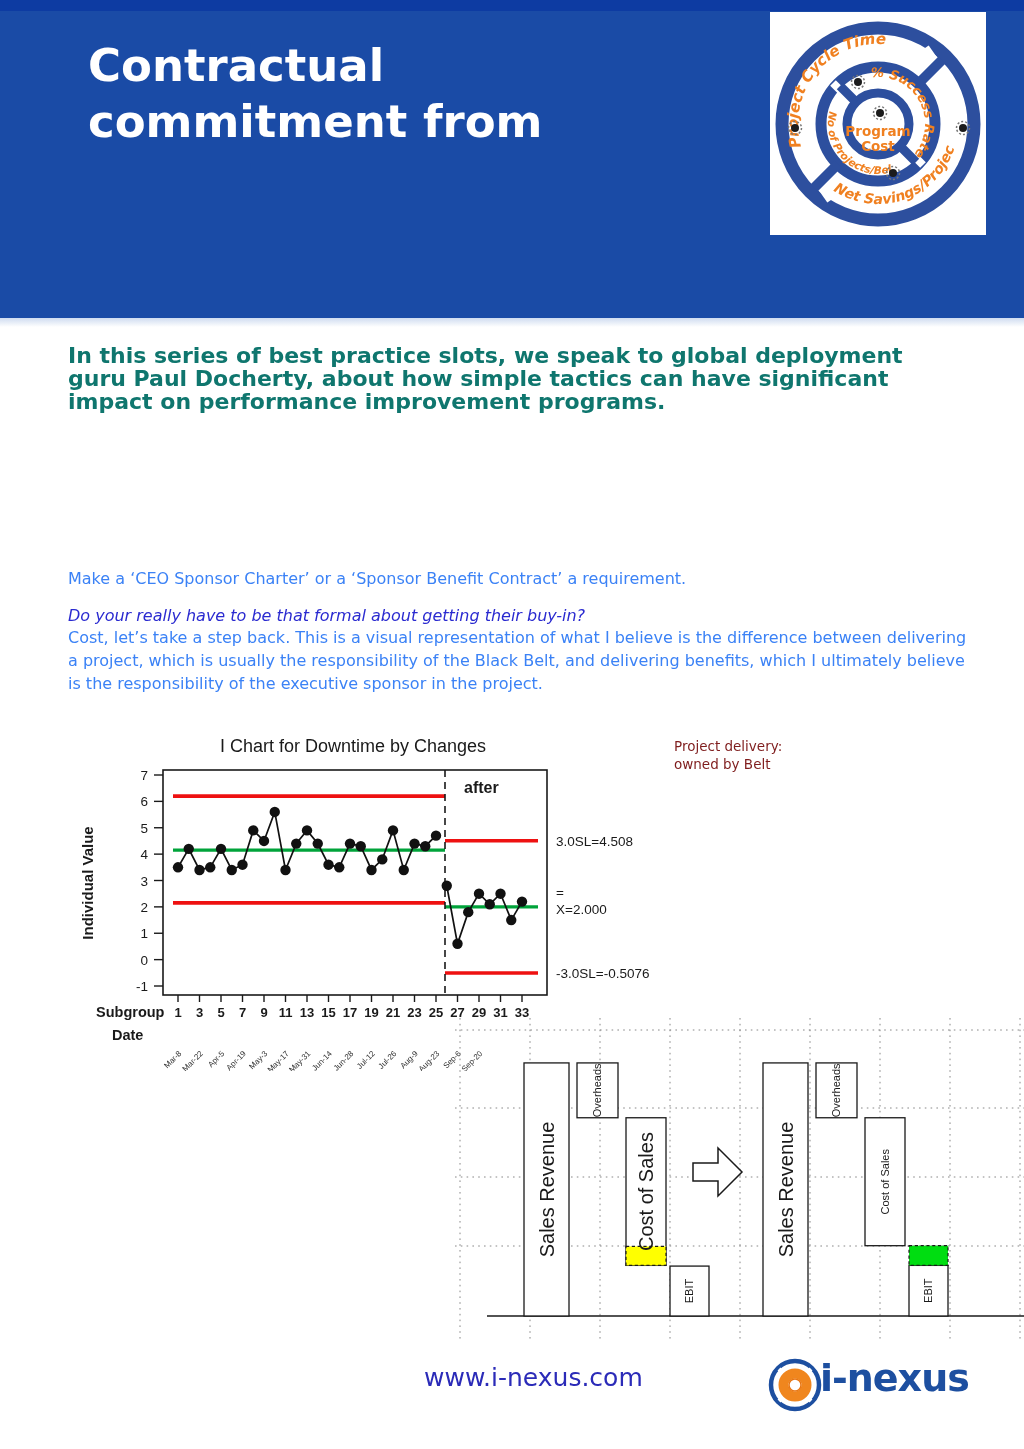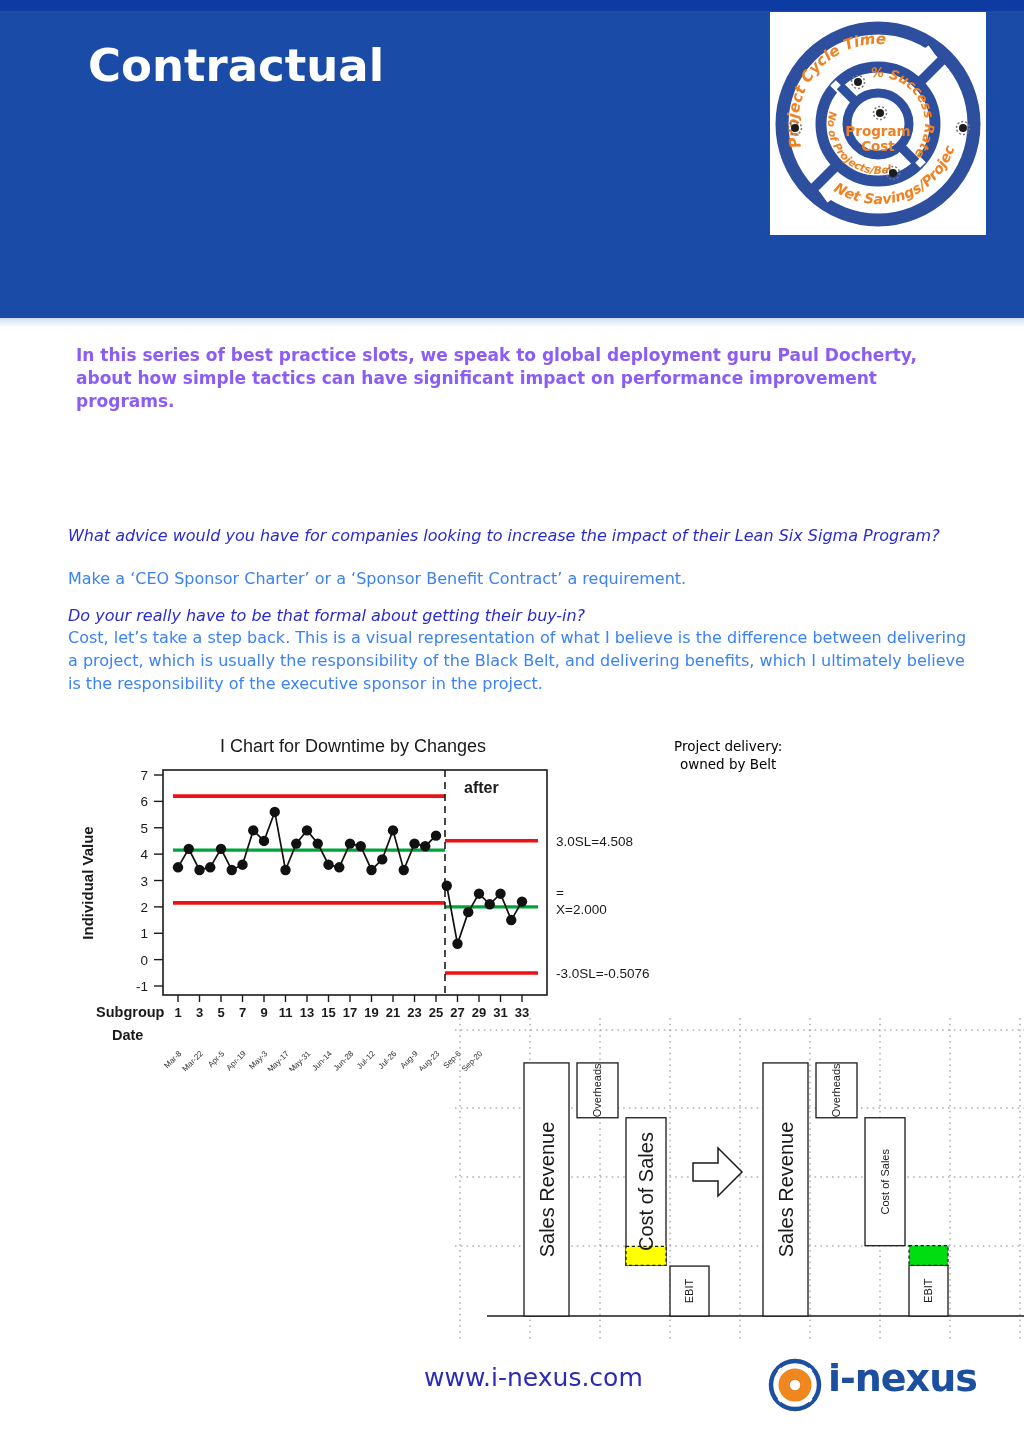--- a/index.html
+++ b/index.html
@@ -7,45 +7,46 @@
         font-family:"DejaVu Sans","Liberation Sans",sans-serif;}
   
   #top-strip{position:absolute;left:0;top:0;width:1024px;height:11px;background:#0d3ba2;}
   #header{position:absolute;left:0;top:11px;width:1024px;height:307px;background:#1a4ba6;}
   #header-sep{position:absolute;left:0;top:318px;width:1024px;height:9px;
               background:linear-gradient(#cfdcf0,#ffffff);}
   #title{position:absolute;left:88px;top:38px;color:#ffffff;font-weight:bold;
          font-size:45px;line-height:56px;letter-spacing:0px;}
   #logo-box{position:absolute;left:770px;top:12px;width:216px;height:223px;background:#ffffff;}
   
-  .intro{position:absolute;left:76px;width:862px;color:#8b5cf6;font-weight:bold;
-         font-size:17px;line-height:23px;}
+  .intro{position:absolute;left:68px;width:862px;color:#0f766e;font-weight:bold;
+         font-size:22px;line-height:23px;}
   .qa-q{position:absolute;left:68px;width:880px;color:#2a2ad0;font-style:italic;
         font-size:16px;line-height:23px;}
   .qa-a{position:absolute;left:68px;width:900px;color:#3b82f6;font-size:16px;line-height:23px;}
-  .note{position:absolute;color:#000000;font-size:13.5px;line-height:18px;white-space:pre-line;text-align:center;}
+  .note{position:absolute;color:#7f1d1d;font-size:13.5px;line-height:18px;white-space:pre-line;}
   
   #footer-url{position:absolute;left:424px;top:1363px;color:#2b2bb8;font-size:25px;
               text-decoration:none;font-family:"DejaVu Sans",sans-serif;}
   #brand{position:absolute;left:766px;top:1354px;width:240px;height:62px;}
-  #brand-text{position:absolute;left:62px;top:2px;color:#1d4fa0;font-size:38px;font-weight:600;
+  #brand-text{position:absolute;left:54px;top:2px;color:#1d4fa0;font-size:38px;font-weight:600;
               letter-spacing:-1px;font-family:"DejaVu Sans",sans-serif;}
   svg{display:block;}
 </style>
 </head>
 <body>
 
 <div id="page">
 
   <div id="top-strip"></div>
   <div id="header"></div>
   <div id="header-sep"></div>
 
   <div id="title">
     <div>Contractual</div>
+    <div>commitment from</div>
   </div>
 
   <div id="logo-box">
     <svg width="216" height="223" viewBox="0 0 216 223">
       <defs>
         <path id="arcTop" d="M 32.8 139.4 A 80 80 0 0 1 183.2 84.6" fill="none"></path>
         <path id="arcBottom" d="M 62.1 177.5 A 80 80 0 0 0 183.2 139.4" fill="none"></path>
         <path id="arcRight" d="M 95.8 66.6 A 47 47 0 0 1 135 150.5" fill="none"></path>
         <path id="arcLeft" d="M 59.7 99.1 A 50 50 0 0 0 120.9 160.3" fill="none"></path>
       </defs>
@@ -90,21 +91,20 @@
         <g transform="translate(123,161)">
             <circle r="4" fill="#1c1c1c"></circle>
             <circle r="6.5" fill="none" stroke="#777" stroke-width="1.5" stroke-dasharray="2 2"></circle>
           </g>
       </g>
     </svg>
   </div>
 
   <div class="intro" style="top:344px">In this series of best practice slots, we speak to global deployment guru Paul Docherty, about how simple tactics can have significant impact on performance improvement programs.</div>
 
-  <div class="qa-q" style="top:524px">What advice would you have for companies looking to increase the impact of their Lean Six Sigma Program?</div>
   <div class="qa-a" style="top:567px">Make a ‘CEO Sponsor Charter’ or a ‘Sponsor Benefit Contract’ a requirement.</div>
   <div class="qa-q" style="top:604px">Do your really have to be that formal about getting their buy-in?</div>
   <div class="qa-a" style="top:626px">Cost, let’s take a step back. This is a visual representation of what I believe is the difference between delivering a project, which is usually the responsibility of the Black Belt, and delivering benefits, which I ultimately believe is the responsibility of the executive sponsor in the project.</div>
 
   <svg id="ichart-svg" style="position:absolute;left:55px;top:726px" width="645" height="345" viewBox="0 0 645 345">
       <text x="298" y="26" text-anchor="middle" font-size="18" fill="#1a1a1a" font-family="Liberation Sans, sans-serif">I Chart for Downtime by Changes</text>
       <text x="38" y="157" text-anchor="middle" font-size="15" font-weight="bold" fill="#1a1a1a" font-family="Liberation Sans, sans-serif" transform="rotate(-90 38 157)">Individual Value</text>
       <rect x="108" y="44" width="384" height="225" fill="#ffffff" stroke="#1a1a1a" stroke-width="1.6"></rect>
       <line x1="99" y1="49" x2="108" y2="49" stroke="#1a1a1a" stroke-width="1.4"></line>
       <text x="93" y="54" text-anchor="end" font-size="13.5" fill="#1a1a1a" font-family="Liberation Sans, sans-serif">7</text>

